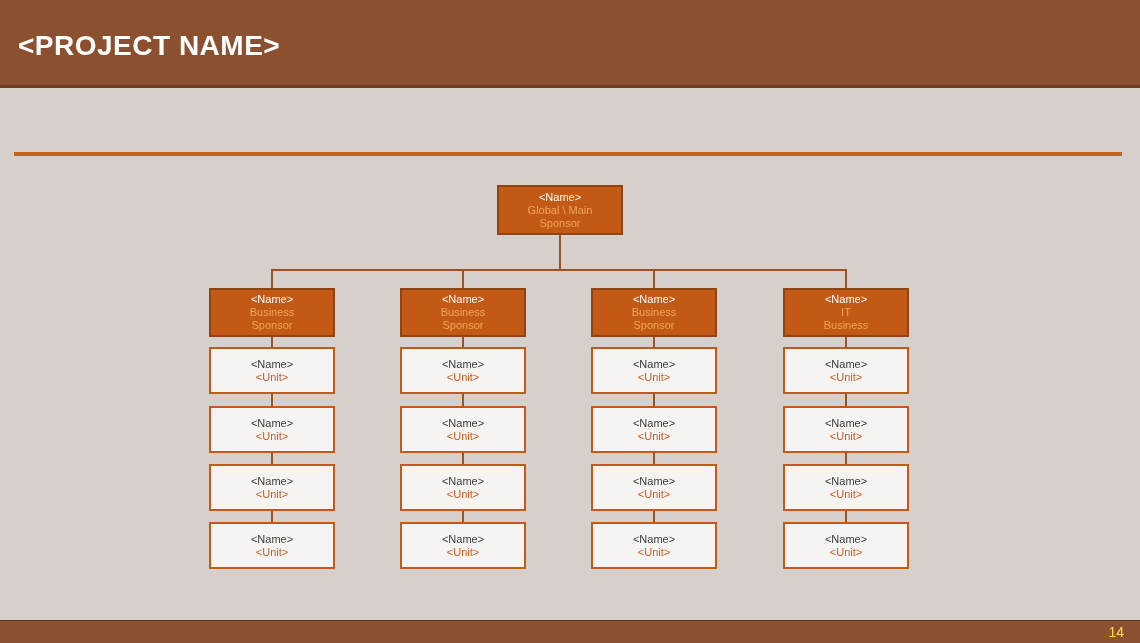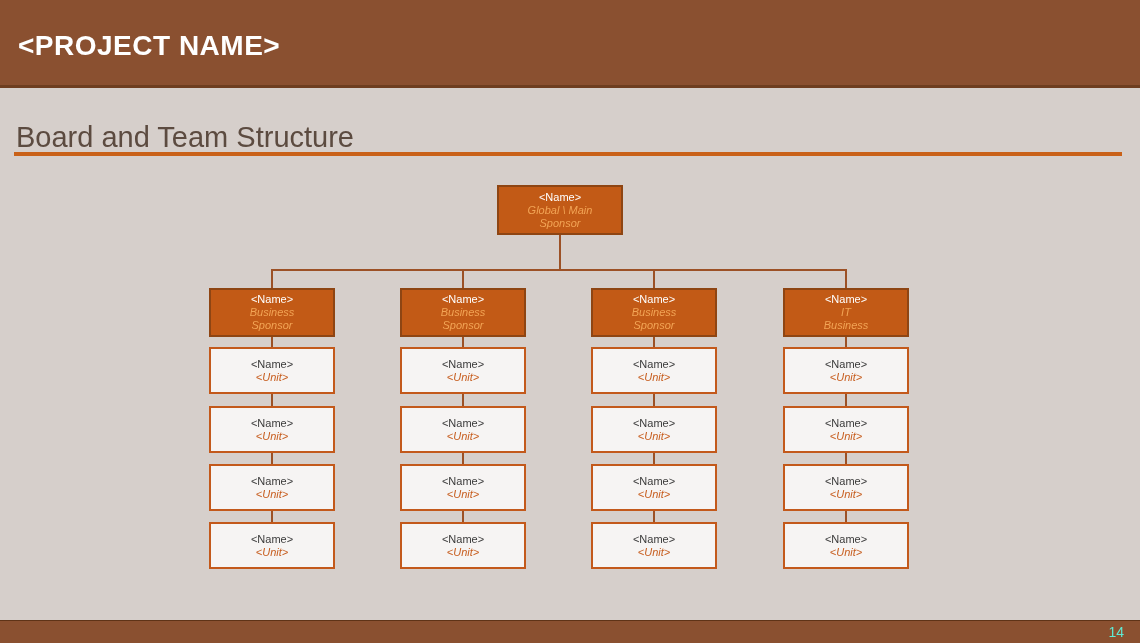--- a/index.html
+++ b/index.html
@@ -58,21 +58,21 @@
     flex-direction: column;
     justify-content: center;
     align-items: center;
     text-align: center;
     font-size: 11px;
     line-height: 13px;
     padding: 0 4px;
     z-index: 2;
   }
   .node .name { font-weight: normal; }
-  .node .sub  { white-space: pre-line; font-style: italic; }
+  .node .sub  { white-space: pre-line; }
 
   .node-orange {
     background: #C25A16;
     border: 2px solid #8E4513;
   }
   .node-orange .name { color: #FFFFFF; }
   .node-orange .sub  { color: #F2A455; }
 
   .node-light {
     background: #F6F4F3;
@@ -96,33 +96,32 @@
     position: absolute;
     left: 0; top: 620px;
     width: 1140px; height: 23px;
     background: #8A5030;
     border-top: 1px solid #5F3317;
   }
   .footer .page-num {
     position: absolute;
     right: 16px; top: 3px;
     font-size: 14px;
-    color: #5eead4;
+    color: #fde047;
   }
 </style>
 </head>
 <body>
 
 <div class="slide">
 
   <div class="header">
     <h1>&lt;PROJECT NAME&gt;</h1>
   </div>
 
-  <h2 class="slide-title">Board and Team Structure</h2>
   <div class="title-rule"></div>
 
   <div>
 
     <div class="conn v" style="left:559px;top:235px;height:34px;"></div>
     <div class="conn h" style="left:271px;top:269px;width:576px;"></div>
 
     <div class="conn v" style="left:271px;top:271px;height:17px;"></div>
     <div class="conn v" style="left:462px;top:271px;height:17px;"></div>
     <div class="conn v" style="left:653px;top:271px;height:17px;"></div>

